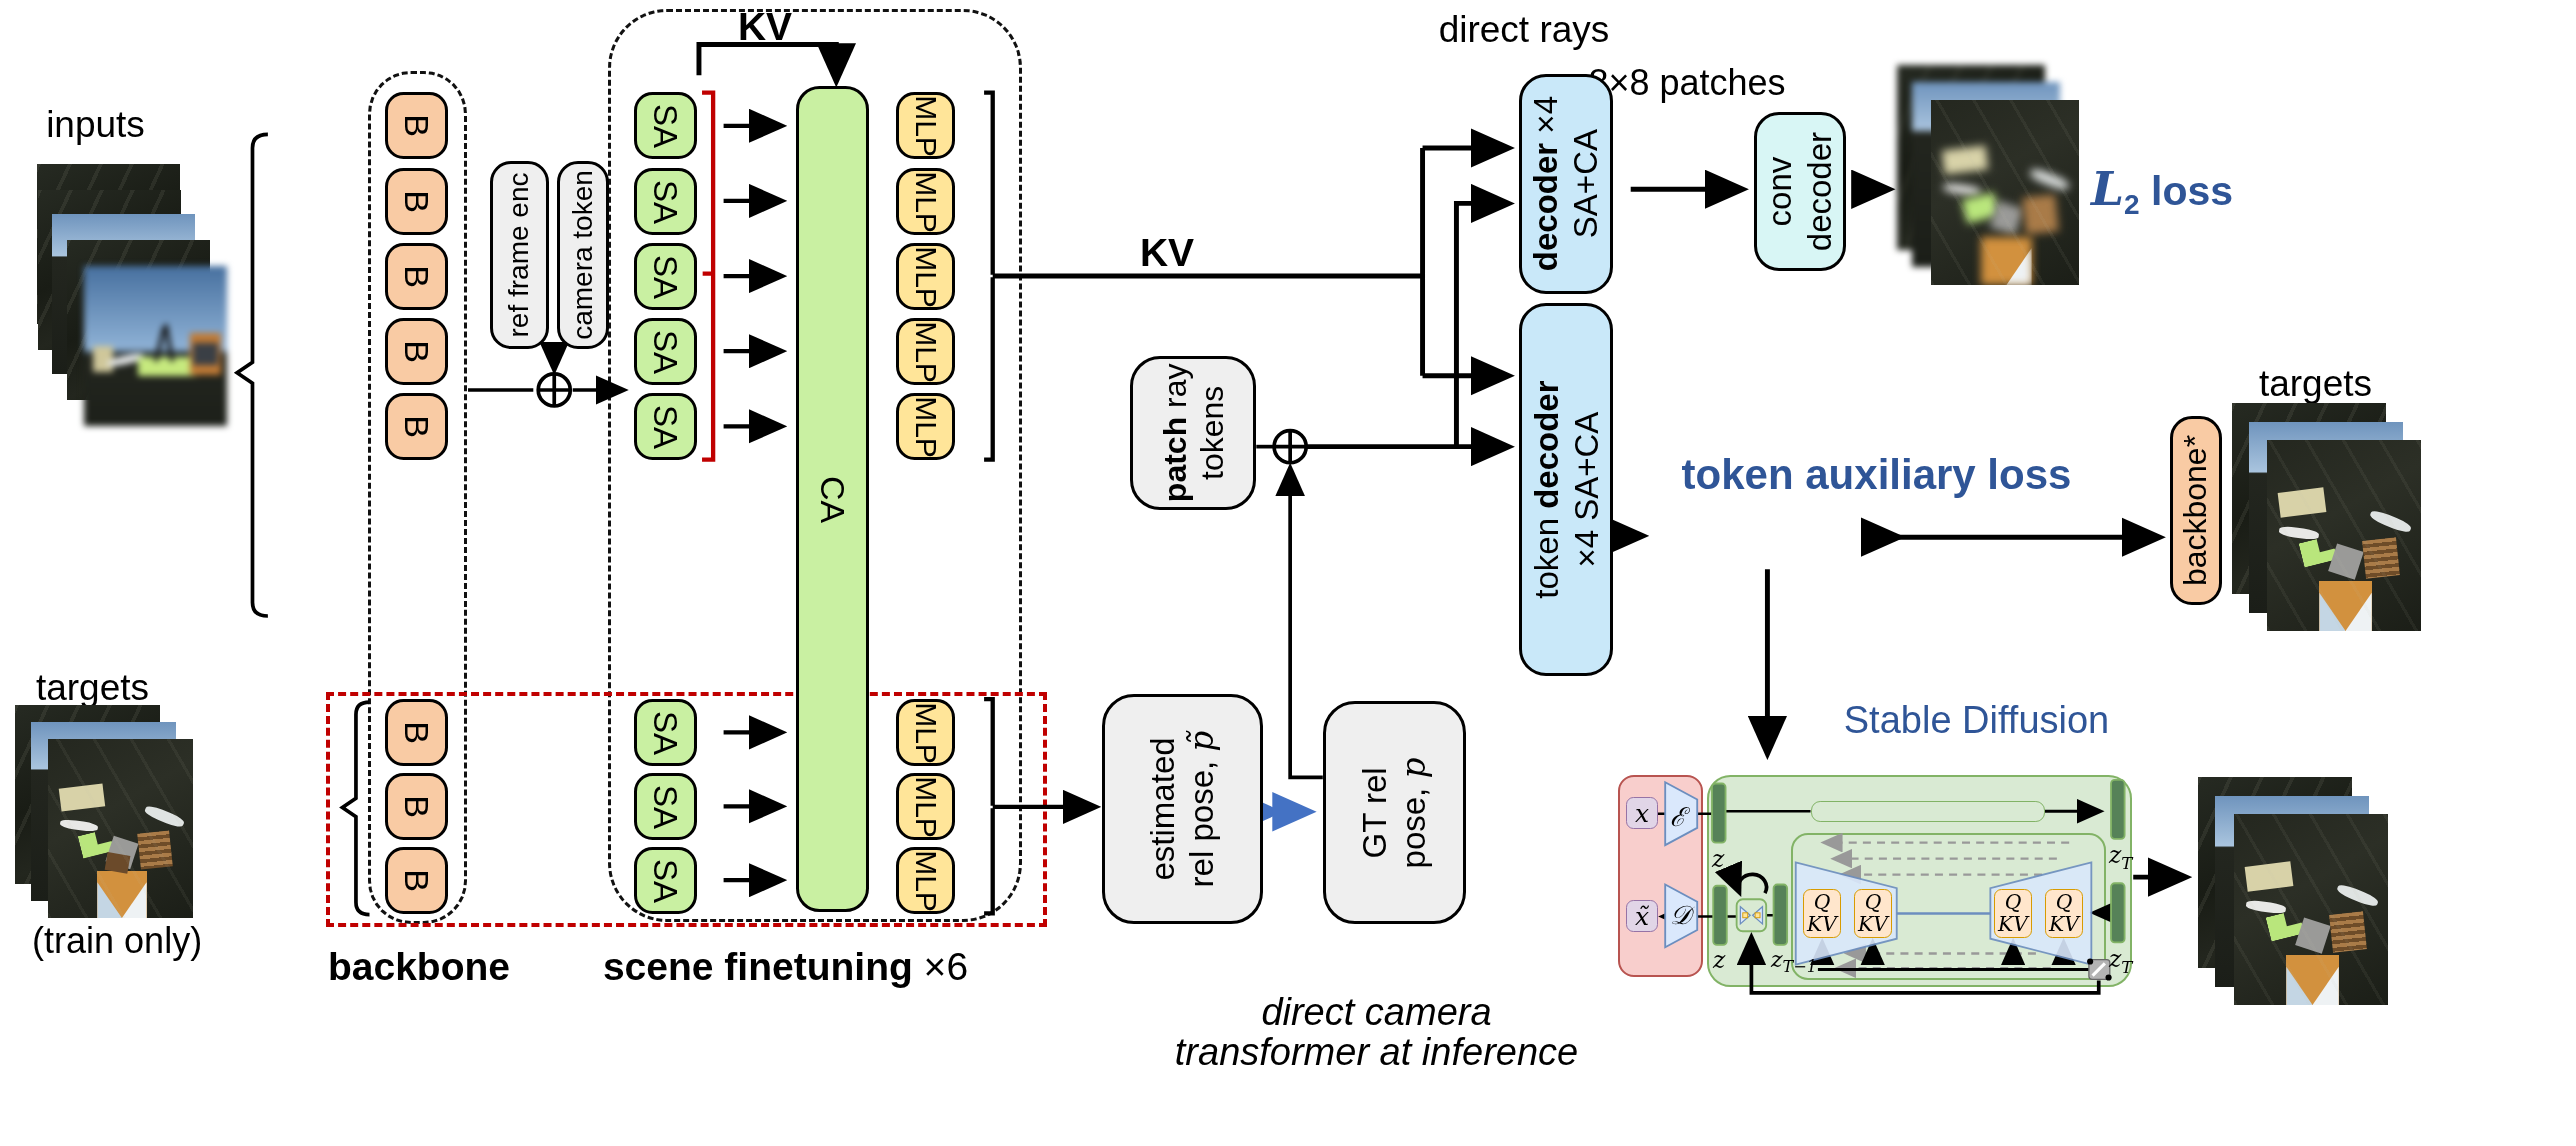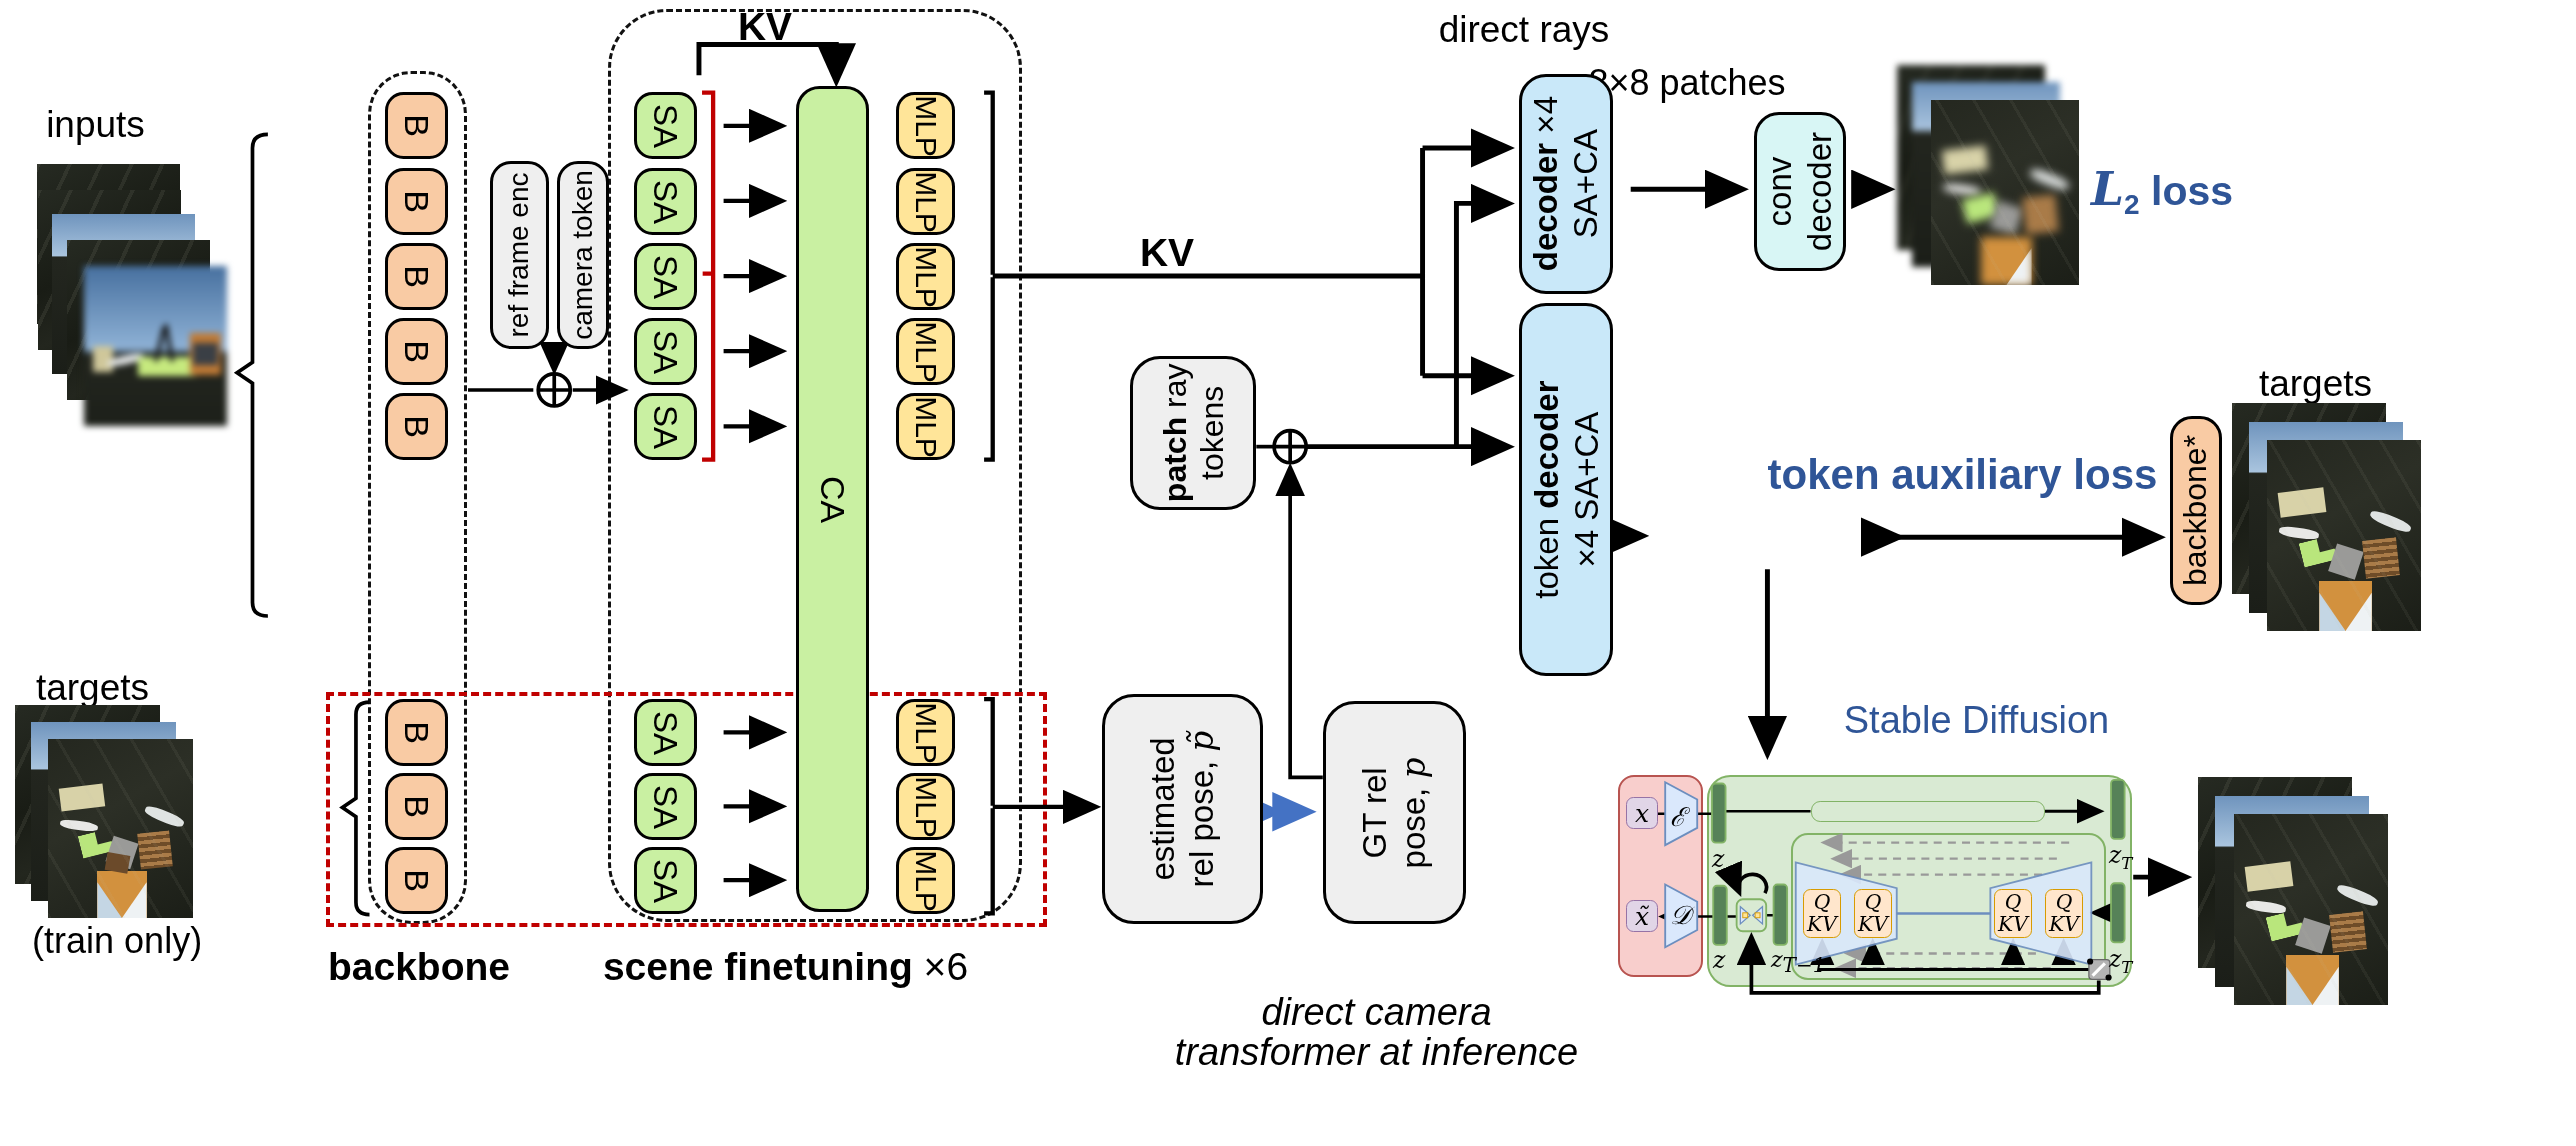--- a/index.html
+++ b/index.html
@@ -343,21 +343,21 @@
       <div class="shape" style="left:63%;top:52%;width:22%;height:20%;background:#a97b48;transform:rotate(-6deg);"></div>
       <div class="shape" style="left:66%;top:40%;width:28%;height:6%;background:#dfe3e2;transform:rotate(22deg);border-radius:40%;"></div>
       <div class="shape" style="left:34%;top:74%;width:34%;height:26%;background:#d2913e;"></div>
       <div class="shape" style="left:34%;top:80%;width:34%;height:20%;background:#eef2f4;clip-path:polygon(100% 0,100% 100%,50% 100%);"></div>
     </div>
   </div>
 
   <div class="abs" style="left:2091px;top:161px;width:185px;font-size:41px;color:#2F5597;font-weight:bold;">
     <span class="serif" style="font-size:47px;">L</span><sub style="font-size:28px;">2</sub><span> loss</span></div>
 
-  <div class="lbl blue" style="left:1704px;top:453px;width:517px;font-size:42px;">
+  <div class="lbl blue" style="left:1618px;top:453px;width:517px;font-size:42px;">
     <span>token auxiliary loss</span></div>
 
 
   <div class="box" style="left:2170px;top:416px;width:52px;height:189px;background:#F9CBA4;border-radius:22px;">
     <span class="rotCCW" style="font-size:32px;">backbone*</span>
     </div>
 
   <div class="lbl" style="left:2217px;top:365px;width:197px;">
     <span>targets</span></div>
 
@@ -416,21 +416,21 @@
     <span class="serif" style="font-size:25px;">x</span>
     </div>
   <div class="box" style="left:1626px;top:900px;width:32px;height:32px;background:#E1D5E7;border:1.8px solid #9673A6;border-radius:7.4px;z-index:4;">
     <span class="serif" style="font-size:25px;">x̃</span>
     </div>
   <div class="abs serif" style="left:1670px;top:798px;font-size:26px;z-index:4;"><span>ℰ</span></div>
   <div class="abs serif" style="left:1670px;top:900px;font-size:26px;z-index:4;"><span>𝒟</span></div>
   <div class="abs serif" style="left:1712px;top:845px;font-size:23.4px;z-index:4;"><span>z</span></div>
   <div class="abs serif" style="left:1713px;top:946px;font-size:23.4px;z-index:4;"><span>z</span></div>
   <div class="abs serif" style="left:1771px;top:947px;font-size:22px;z-index:4;">
-    <span>z</span><sub style="font-size:20px;">T−1</sub></div>
+    <span>z</span><sub style="font-size:16px;">T−1</sub></div>
   <div class="abs serif" style="left:2109px;top:841px;font-size:23.4px;z-index:4;">
     <span>z</span><sub style="font-size:16.6px;">T</sub></div>
   <div class="abs serif" style="left:2109px;top:945px;font-size:23.4px;z-index:4;">
     <span>z</span><sub style="font-size:16.6px;">T</sub></div>
 
   <div class="box" style="left:1803px;top:889px;width:38px;height:49px;background:#FFE6CC;border:1.8px solid #D79B00;border-radius:7.4px;z-index:4;">
     <div class="serif" style="font-size:20.3px;line-height:1.05;text-align:center;">
         <div>Q</div>
         <div>KV</div>
       </div>

